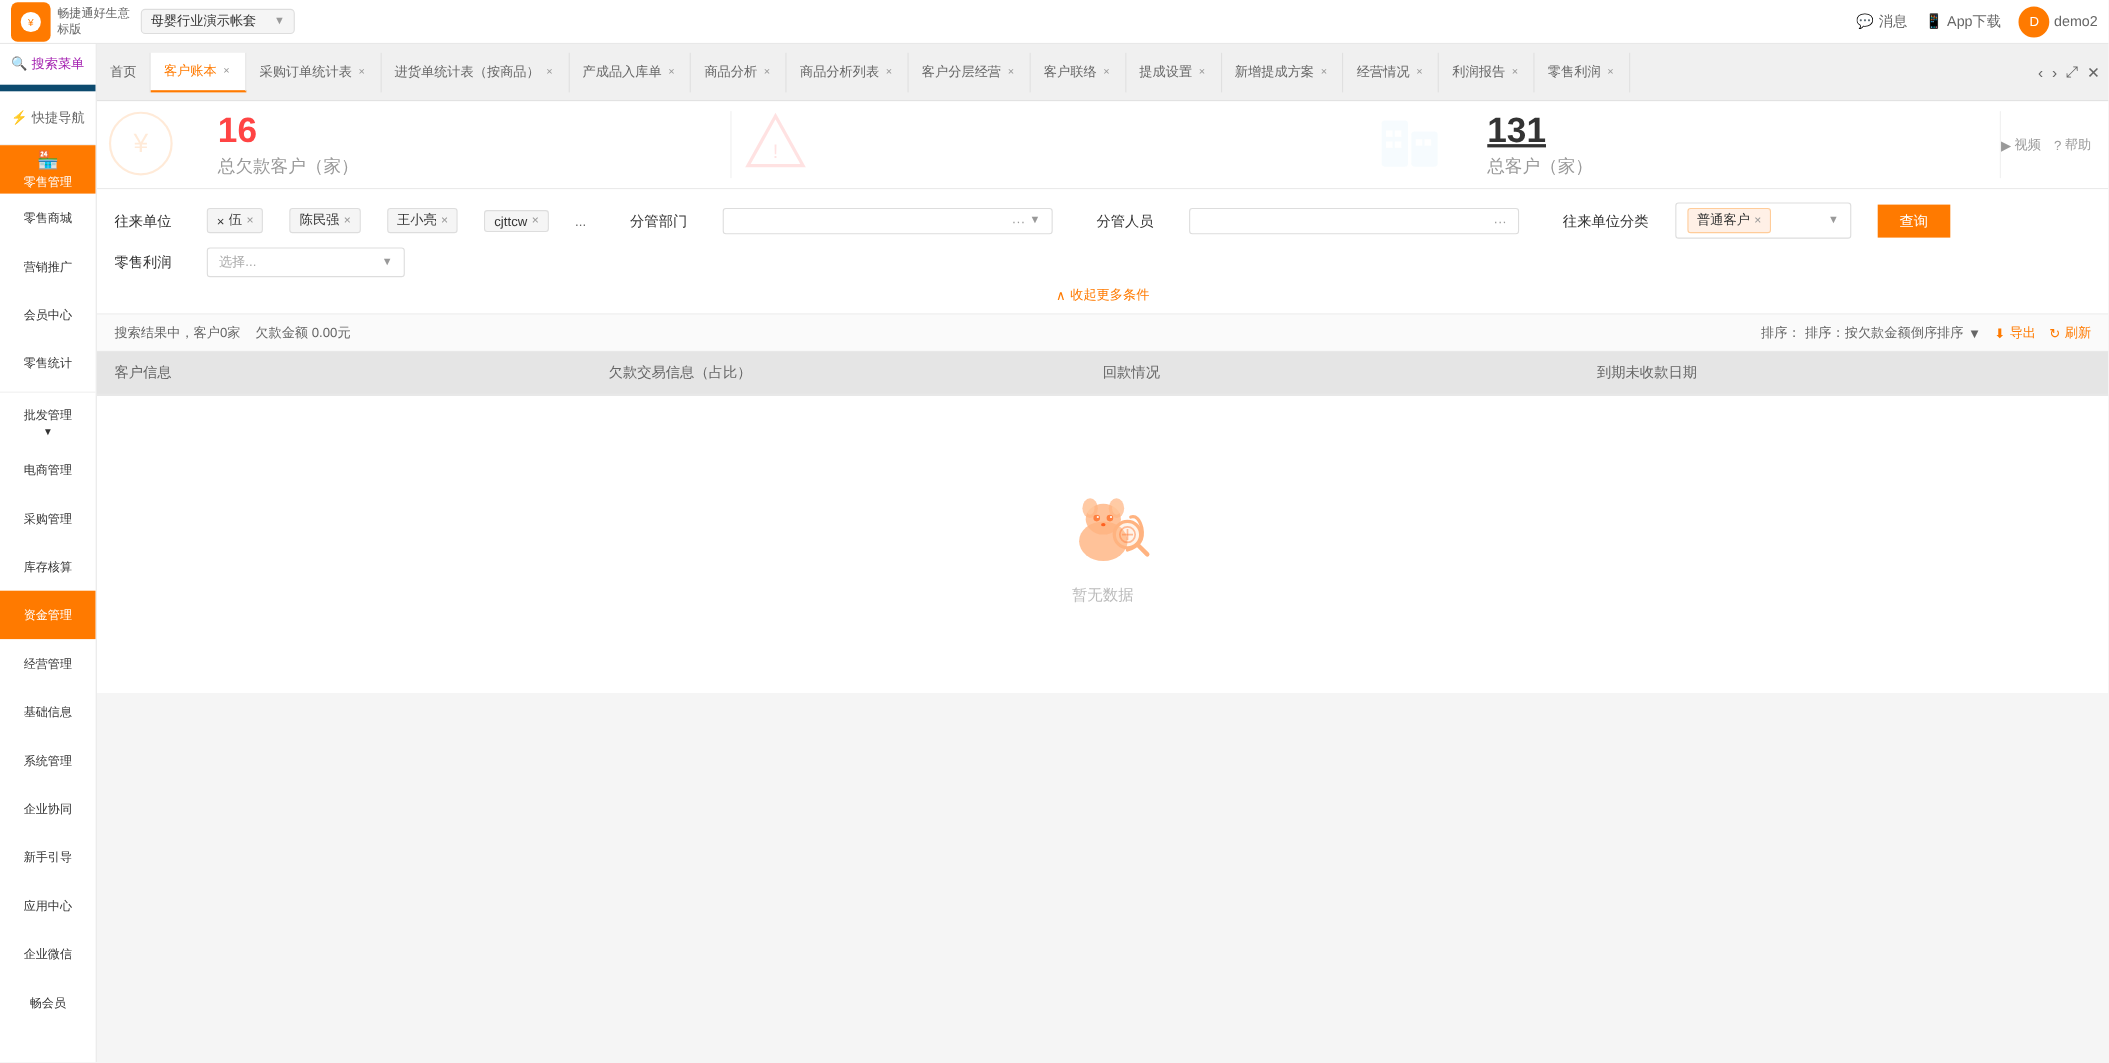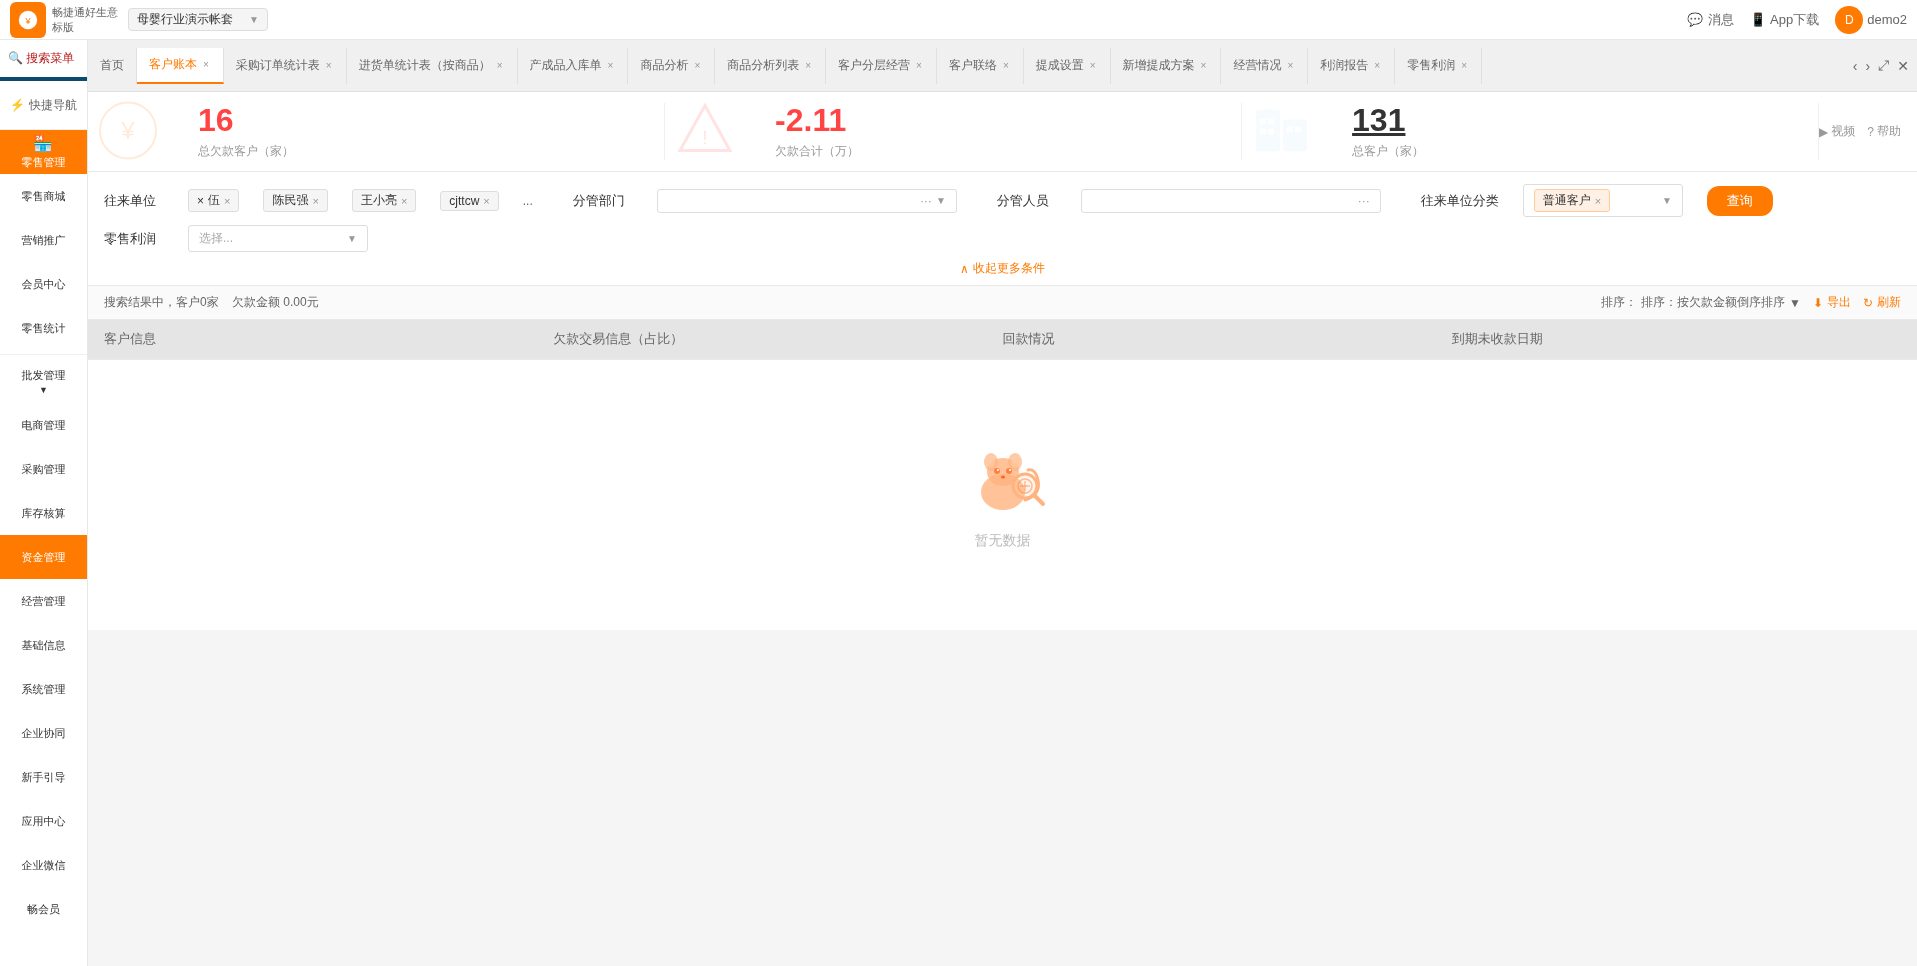--- a/index.html
+++ b/index.html
@@ -37,22 +37,22 @@
 
     
     .main-layout { display: flex; flex: 1; overflow: hidden; }
 
     
     .sidebar {
       width: 88px; background: #fff; border-right: 1px solid #e8e8e8;
       display: flex; flex-direction: column; flex-shrink: 0; overflow-y: auto;
     }
     .sidebar-search {
-      padding: 10px 8px; border-bottom: 4px solid #0c4a6e;
-      font-size: 12px; color: #b91c1c; text-align: left; cursor: pointer;
+      padding: 10px 8px; border-bottom: 6px solid #0c4a6e;
+      font-size: 12px; color: #a21caf; text-align: center; cursor: pointer;
     }
     .sidebar-nav {
       padding: 6px 0; border-bottom: 1px solid #f0f0f0;
     }
     .sidebar-nav-item {
       display: flex; align-items: center; justify-content: center;
       height: 36px; font-size: 12px; color: #666; cursor: pointer; padding: 0 8px;
       gap: 4px;
     }
     .sidebar-section {
@@ -97,21 +97,21 @@
       height: 80px; align-items: center; padding: 0;
     }
     .stat-item {
       display: flex; flex-direction: column; align-items: flex-start;
       padding: 0 40px; border-right: 1px solid #f0f0f0; position: relative; flex: 1;
     }
     .stat-item:last-child { border-right: none; }
     .stat-value { font-size: 32px; font-weight: bold; color: #ff4444; line-height: 1.1; }
     .stat-value.negative { color: #ff4444; }
     .stat-value.normal { color: #333; text-decoration: underline; }
-    .stat-label { font-size: 12px; color: #999; margin-top: 4px; }
+    .stat-label { font-size: 16px; color: #999; margin-top: 4px; }
 
     
     .filter-bar {
       background: #fff; padding: 12px 16px 8px; border-bottom: 1px solid #e8e8e8;
     }
     .filter-row { display: flex; align-items: center; gap: 24px; margin-bottom: 8px; flex-wrap: wrap; }
     .filter-label { font-size: 13px; color: #333; white-space: nowrap; min-width: 60px; }
     .filter-tag {
       display: inline-flex; align-items: center; gap: 4px;
       background: #f5f5f5; border: 1px solid #ddd; border-radius: 3px;
@@ -167,21 +167,21 @@
       display: flex; align-items: center; justify-content: center;
     }
 
     .filter-customer-type {
       display: inline-flex; align-items: center; gap: 4px;
       border: 1px solid #ddd; border-radius: 3px; padding: 4px 10px;
       font-size: 12px; color: #333; cursor: pointer; background: #fff; min-width: 160px;
     }
 
     .search-btn {
-      background: #ff7a00; color: #fff; border: none; border-radius: 12px;
+      background: #ff7a00; color: #fff; border: none; border-radius: 0;
       padding: 6px 20px; font-size: 13px; cursor: pointer;
     }
 
     .sidebar-divider { border: none; border-top: 1px solid #f0f0f0; margin: 4px 0; }
   </style>
 </head>
 <body>
 
 <div class="top-bar">
   <div class="logo">
@@ -373,24 +373,20 @@
             <div class="stat-value">16</div>
             <div class="stat-label">总欠款客户（家）</div>
           </div>
         </div>
         <div class="stat-item" style="position:relative;">
           <div style="position:absolute;left:10px;top:50%;transform:translateY(-50%);opacity:0.15;">
             <svg width="60" height="60" viewBox="0 0 60 60">
               <polygon points="30,5 55,50 5,50" fill="none" stroke="#ff4444" stroke-width="3"></polygon>
               <text x="30" y="43" text-anchor="middle" font-size="18" fill="#ff4444">!</text>
             </svg>
-          </div>
-          <div style="padding-left:70px;">
-            <div class="stat-value negative">-2.11</div>
-            <div class="stat-label">欠款合计（万）</div>
           </div>
         </div>
         <div class="stat-item" style="position:relative;">
           <div style="position:absolute;left:10px;top:50%;transform:translateY(-50%);opacity:0.15;">
             <svg width="60" height="60" viewBox="0 0 60 60" fill="none">
               <rect x="5" y="10" width="22" height="40" rx="2" stroke="#87ceeb" stroke-width="2" fill="#87ceeb" opacity="0.5"></rect>
               <rect x="32" y="20" width="22" height="30" rx="2" stroke="#87ceeb" stroke-width="2" fill="#87ceeb" opacity="0.5"></rect>
               <rect x="8" y="18" width="6" height="6" fill="#fff"></rect>
               <rect x="16" y="18" width="6" height="6" fill="#fff"></rect>
               <rect x="8" y="28" width="6" height="6" fill="#fff"></rect>

